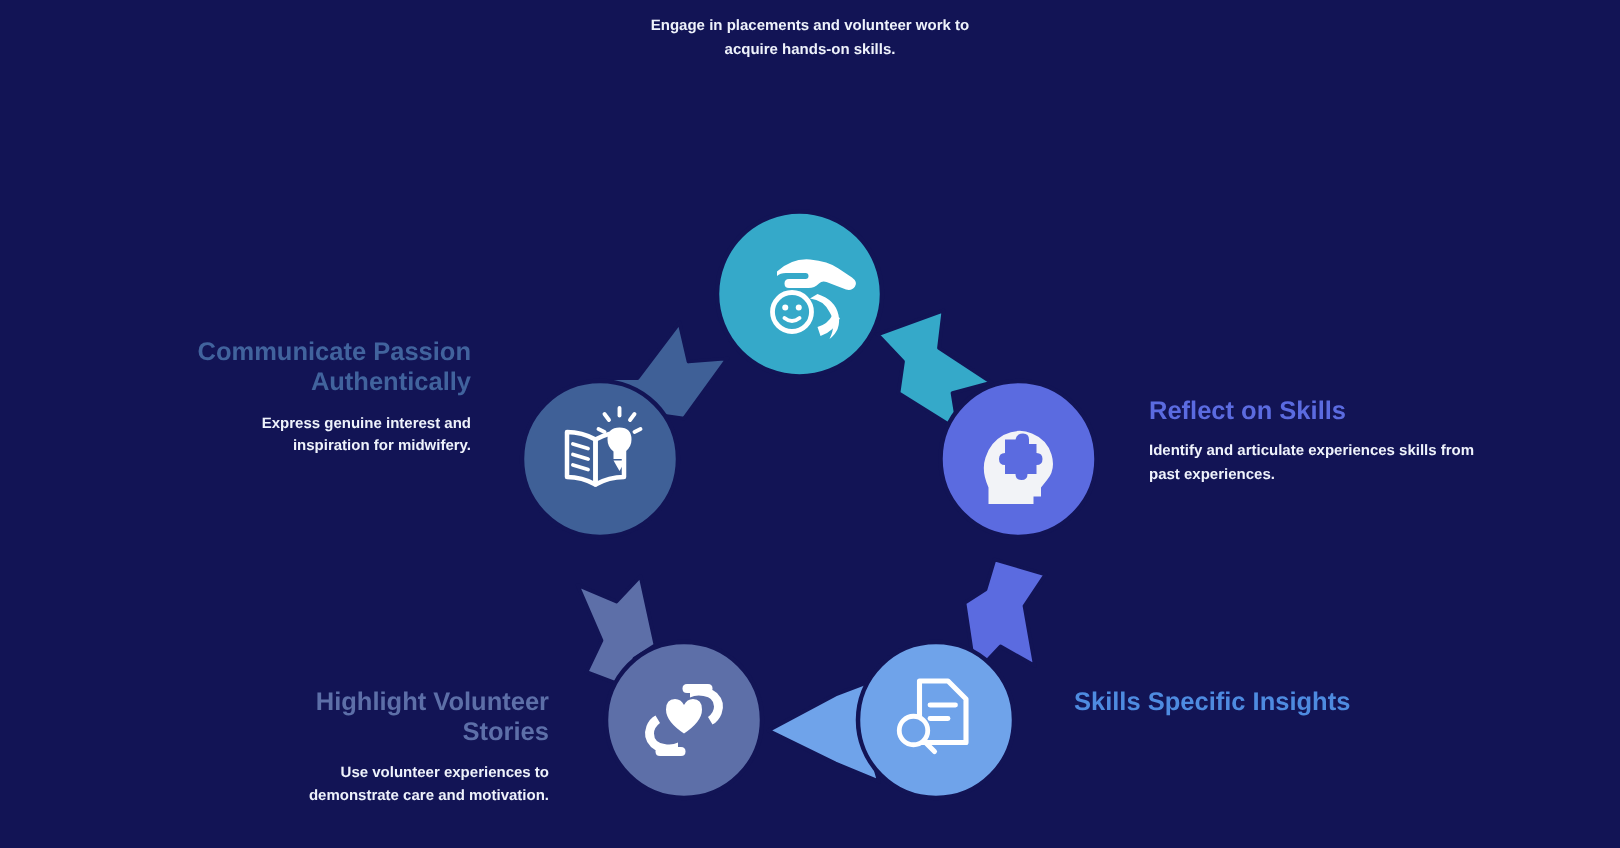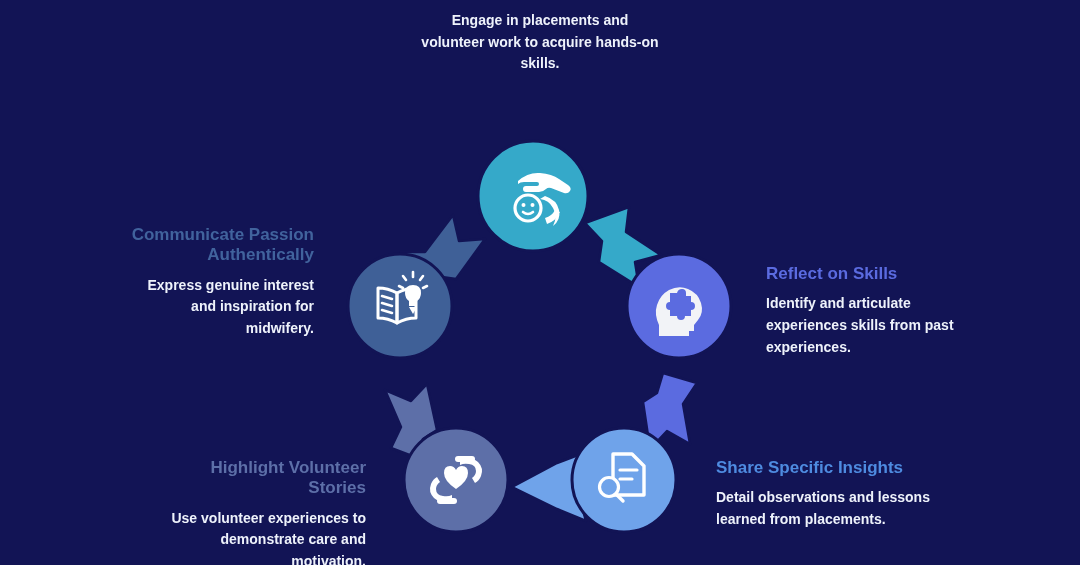--- a/index.html
+++ b/index.html
@@ -30,21 +30,21 @@
     position: absolute;
     z-index: 5;
   }
   .label-title {
     font-size: 17px;
     font-weight: bold;
     line-height: 1.2;
     margin: 0 0 9px 0;
   }
   .label-desc {
-    font-size: 14px;
+    font-size: 10px;
     font-weight: bold;
     line-height: 1.55;
     color: #eef2fb;
     margin: 0;
   }
   
   #lbl-0 { left: 420px; top: 10px;  width: 240px; text-align: center; }
   #lbl-1 { left: 766px; top: 244px; width: 220px; text-align: left; }
   #lbl-2 { left: 716px; top: 458px; width: 218px; text-align: left; }
   #lbl-3 { left: 168px; top: 458px; width: 198px; text-align: right; }
@@ -156,22 +156,21 @@
   <div class="label-block" id="lbl-0">
     <div class="label-desc">Engage in placements and volunteer work to acquire hands-on skills.</div>
   </div>
 
   <div class="label-block" id="lbl-1">
     <div class="label-title" style="color: rgb(91, 107, 224); margin-top: 20px;">Reflect on Skills</div>
     <div class="label-desc">Identify and articulate experiences skills from past experiences.</div>
   </div>
 
   <div class="label-block" id="lbl-2">
-    <div class="label-title" style="color: rgb(78, 139, 224);">Share Specific Insights</div>
-    <div class="label-desc">Detail observations and lessons learned from placements.</div>
+    <div class="label-title" style="color: rgb(78, 139, 224);">Skills Specific Insights</div>
   </div>
 
   <div class="label-block" id="lbl-3">
     <div class="label-title" style="color: rgb(93, 111, 168);">Highlight Volunteer Stories</div>
     <div class="label-desc">Use volunteer experiences to demonstrate care and motivation.</div>
   </div>
 
   <div class="label-block" id="lbl-4">
     <div class="label-title" style="color: rgb(65, 99, 157);">Communicate Passion Authentically</div>
     <div class="label-desc">Express genuine interest and inspiration for midwifery.</div>

